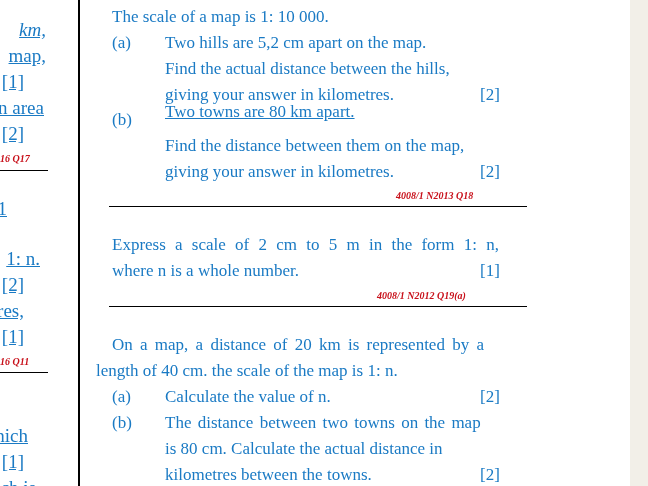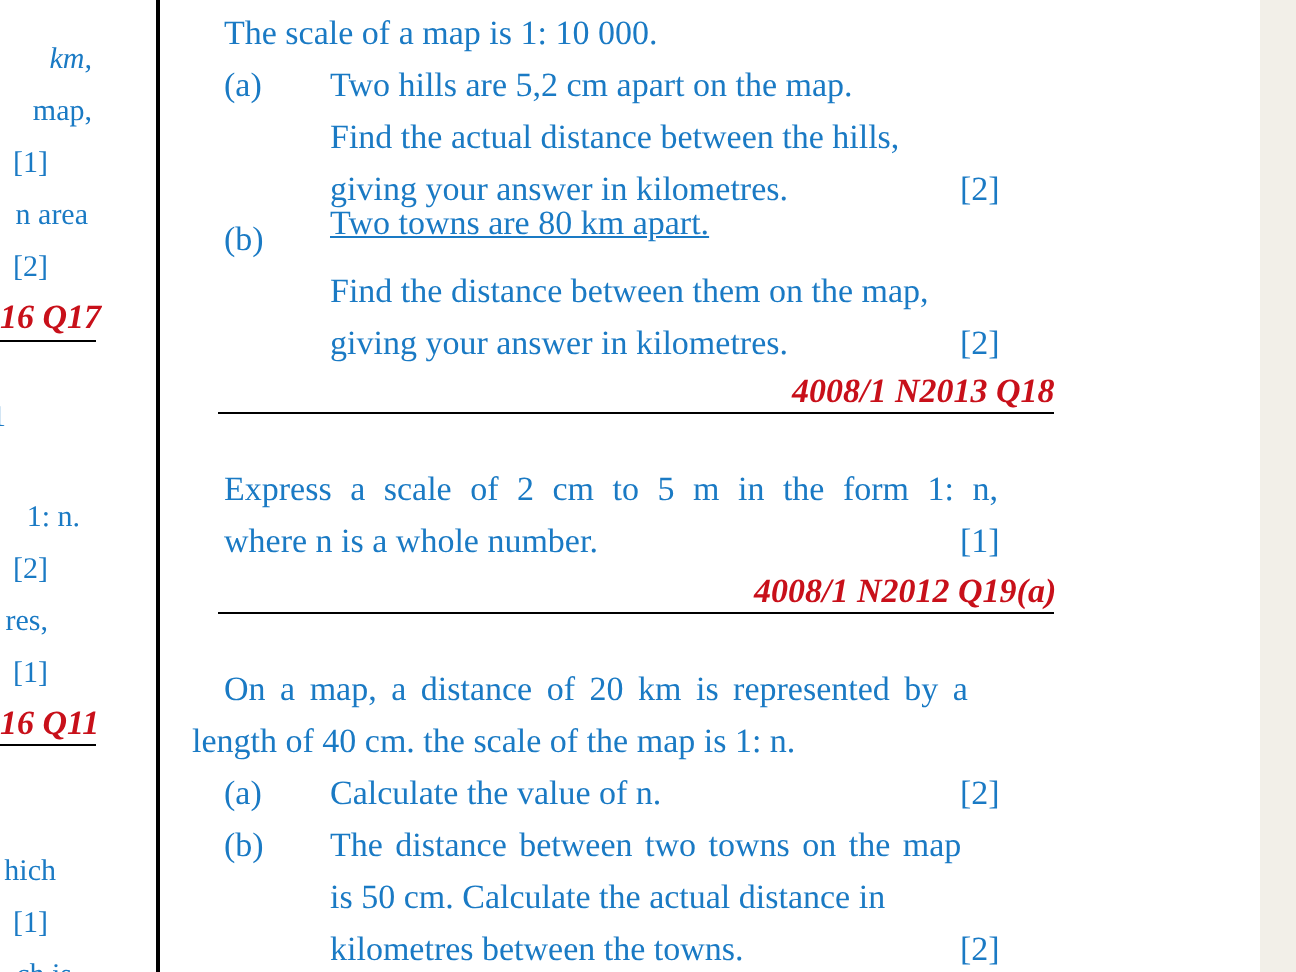--- a/index.html
+++ b/index.html
@@ -7,28 +7,28 @@
       width: 648px; height: 486px; overflow: hidden; position: relative;
       background: #ffffff;
       font-family: "Liberation Serif", "DejaVu Serif", serif;
       color: #1a7ac4;
     }
     .page { position: absolute; left: 0; top: 0; width: 630px; height: 486px; background: #ffffff; }
     .gutter { position: absolute; left: 630px; top: 0; width: 18px; height: 486px; background: #f2efe8; }
     .divider { position: absolute; left: 78px; top: 0; width: 2px; height: 486px; background: #000; }
 
     .line { position: absolute; font-size: 17px; line-height: 20px; white-space: nowrap; }
-    .ref { position: absolute; font-size: 17px; line-height: 18px; font-weight: bold; font-style: italic; color: #c8101a; white-space: nowrap; }
+    .ref { position: absolute; font-size: 10px; line-height: 18px; font-weight: bold; font-style: italic; color: #c8101a; white-space: nowrap; }
     .rule { position: absolute; height: 1px; background: #000; }
     .mark { position: absolute; font-size: 17px; line-height: 20px; }
     i.m { font-style: italic; }
 
     
     .leftcol { position: absolute; left: 0; top: 0; width: 52px; height: 486px; overflow: visible; }
-    .lr { position: absolute; right: 0; font-size: 15px; line-height: 20px; white-space: nowrap; }
+    .lr { position: absolute; right: 0; font-size: 19px; line-height: 20px; white-space: nowrap; text-decoration: underline; }
   </style>
 </head>
 <body>
 
 <div class="page">
 
   <div class="leftcol">
     <div class="lr" style="top:20px;right:6px;"><i class="m">km,</i></div>
     <div class="lr" style="top:46px;right:6px;">map,</div>
     <div class="lr" style="top:72px;right:28px;">[1]</div>
@@ -80,19 +80,19 @@
   <div>
     <div class="line" style="left:112px;top:335px;word-spacing:3px;">On a map, a distance of 20 km is represented by a</div>
     <div class="line" style="left:96px;top:361px;">length of 40 cm. the scale of the map is 1: n.</div>
 
     <div class="line" style="left:112px;top:387px;">(a)</div>
     <div class="line" style="left:165px;top:387px;">Calculate the value of n.</div>
     <div class="mark" style="left:480px;top:387px;">[2]</div>
 
     <div class="line" style="left:112px;top:413px;">(b)</div>
     <div class="line" style="left:165px;top:413px;word-spacing:2px;">The distance between two towns on the map</div>
-    <div class="line" style="left:165px;top:439px;">is 50 cm. Calculate the actual distance in</div>
+    <div class="line" style="left:165px;top:439px;">is 80 cm. Calculate the actual distance in</div>
     <div class="line" style="left:165px;top:465px;">kilometres between the towns.</div>
     <div class="mark" style="left:480px;top:465px;">[2]</div>
   </div>
 </div>
 
 <div class="gutter"></div>
 
 </body></html>

